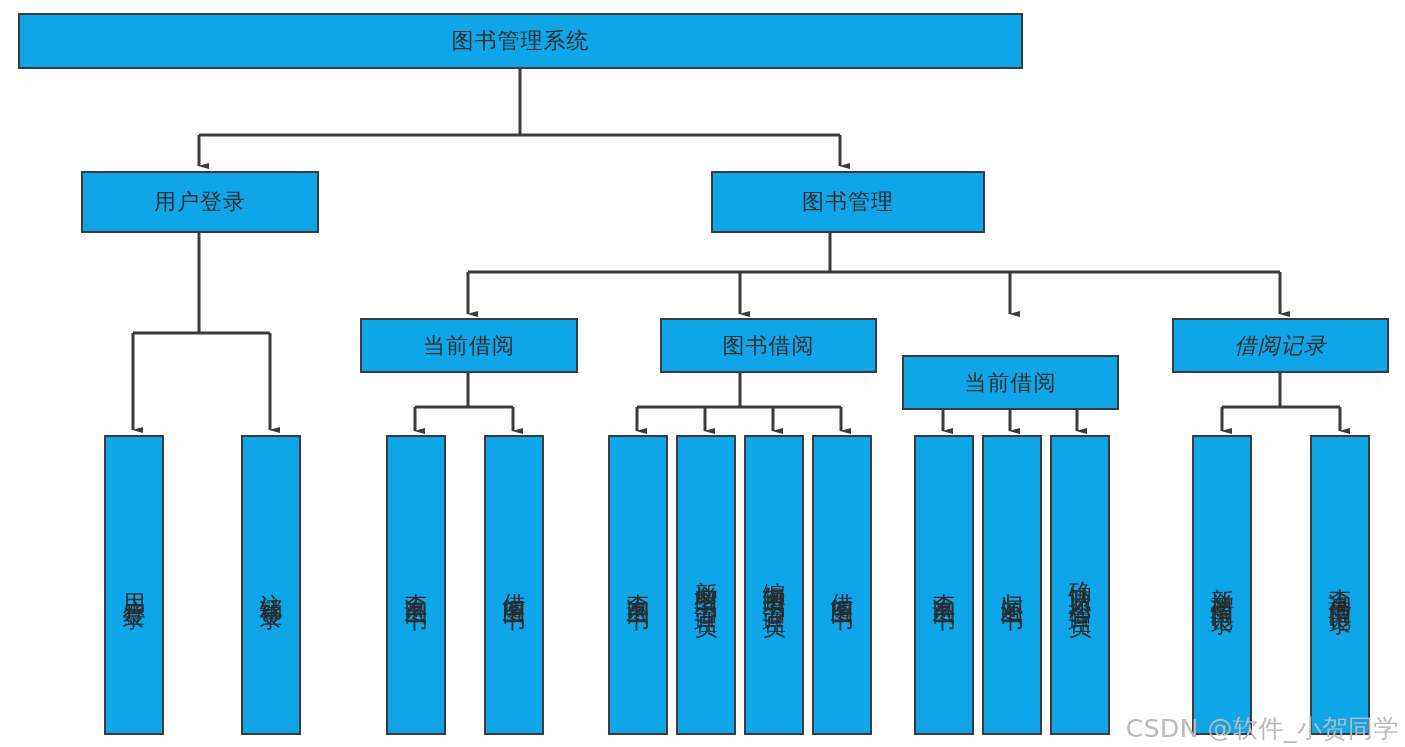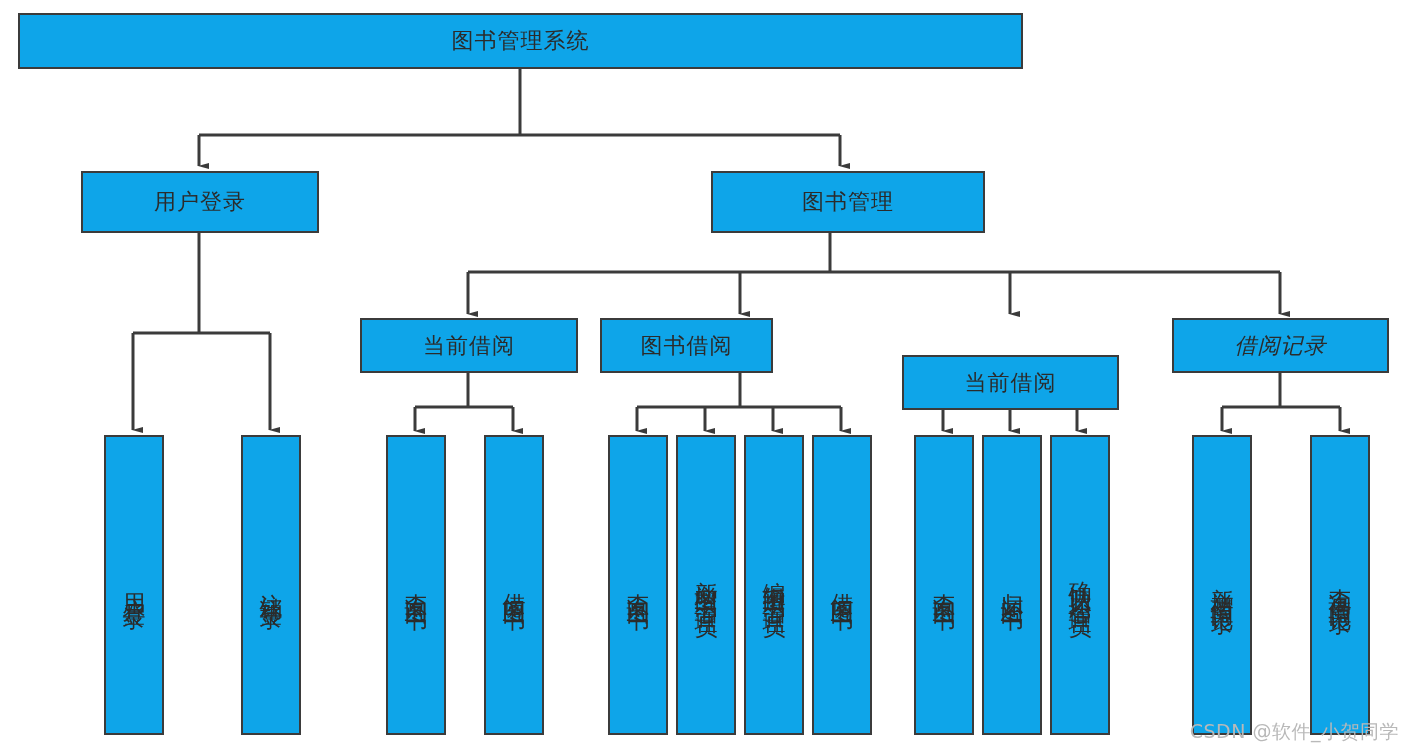--- a/index.html
+++ b/index.html
@@ -39,21 +39,21 @@
     font-size:23px;
     letter-spacing:5px;
     line-height:1;
     white-space:nowrap;
   }
 
   .watermark{
     position:absolute;
     right:6px;
     bottom:2px;
-    font-size:19px;
+    font-size:25px;
     color:#b9b9b9;
     white-space:nowrap;
     letter-spacing:0.5px;
   }
 </style>
 </head>
 <body>
 
 <div id="canvas">
 
@@ -114,21 +114,21 @@
   <div class="node h-node" style="left:81px;top:171px;width:238px;height:62px;">
     <span class="lbl">用户登录</span>
   </div>
   <div class="node h-node" style="left:711px;top:171px;width:274px;height:62px;">
     <span class="lbl">图书管理</span>
   </div>
 
   <div class="node h-node" style="left:360px;top:318px;width:218px;height:55px;">
     <span class="lbl">当前借阅</span>
   </div>
-  <div class="node h-node" style="left:600px;top:318px;width:173px;height:55px;">
+  <div class="node h-node" style="left:660px;top:318px;width:217px;height:55px;">
     <span class="lbl">图书借阅</span>
   </div>
   <div class="node h-node" style="left:902px;top:318px;width:217px;height:55px;margin-top:37px;">
     <span class="lbl">当前借阅</span>
   </div>
   <div class="node h-node" style="left:1172px;top:318px;width:217px;height:55px;font-style:italic;">
     <span class="lbl">借阅记录</span>
   </div>
 
   <div class="node v-node" style="left:104px;top:435px;width:60px;height:300px;">

